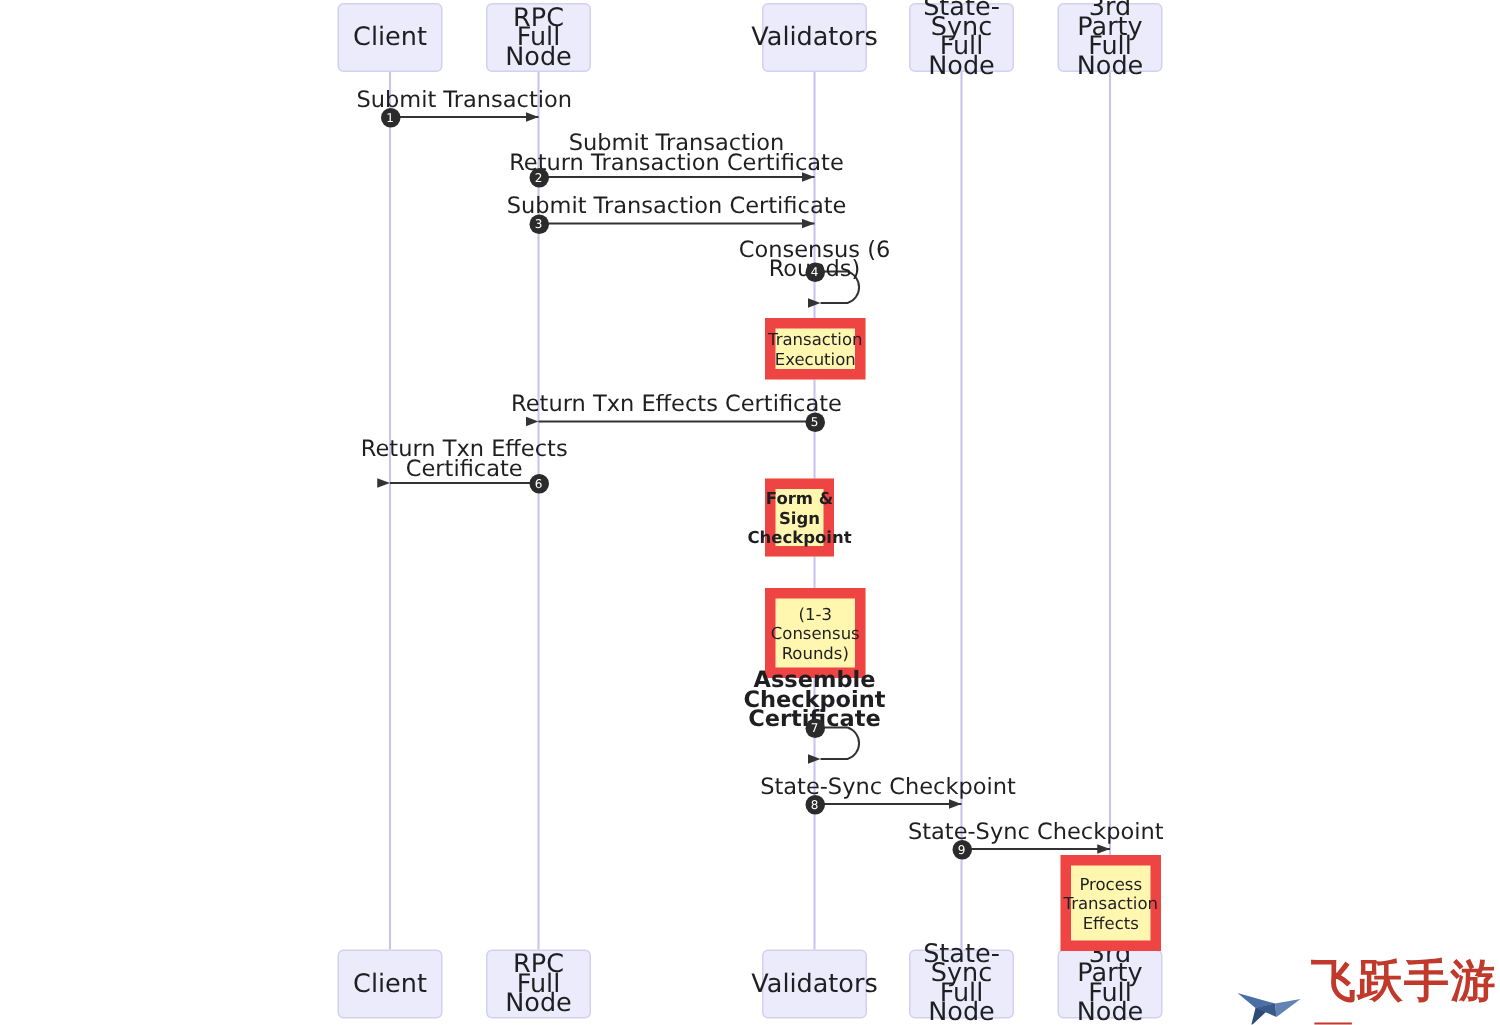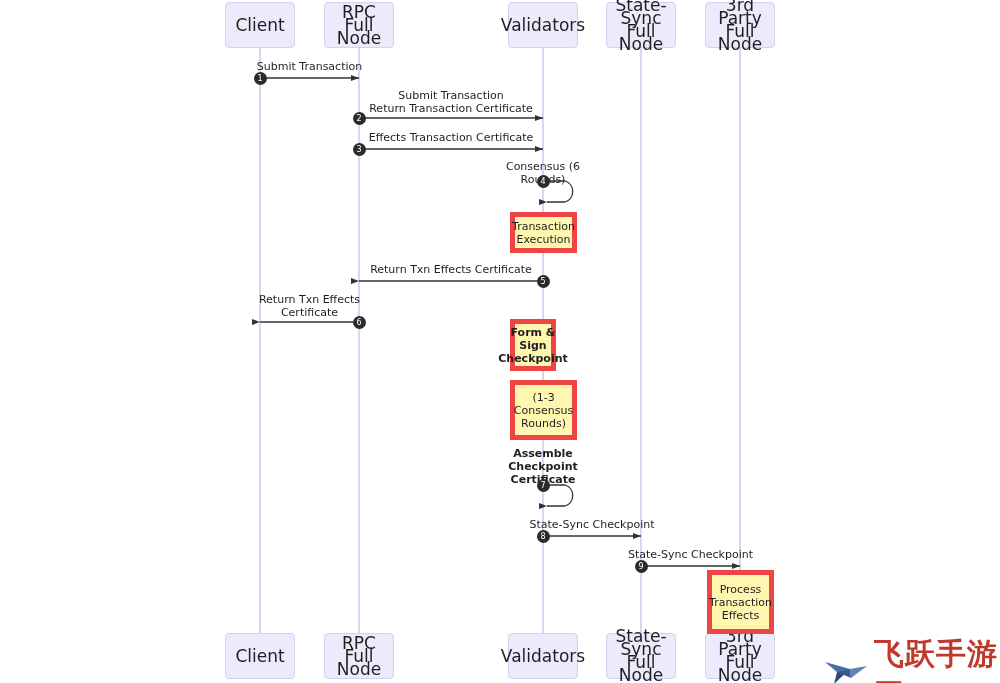--- a/index.html
+++ b/index.html
@@ -33,33 +33,33 @@
     text-align: center;
     font-size: 17px;
     line-height: 13px;
     color: #1f1f22;
     white-space: pre-line;
   }
   .note-box {
     position: absolute;
     box-sizing: border-box;
     background: #FFF6B0;
-    border: 5px solid #ef4444;
+    border: 7px solid #ef4444;
     display: flex;
     align-items: center;
     justify-content: center;
     text-align: center;
     font-size: 11px;
     line-height: 13px;
     color: #1f1f22;
     white-space: pre-line;
   }
   .msg-label {
     position: absolute;
-    font-size: 11px;
+    font-size: 15px;
     line-height: 13px;
     color: #1f1f22;
     text-align: center;
     white-space: pre-line;
     transform: translateX(-50%);
   }
   .seq-badge {
     position: absolute;
     width: 13px;
     height: 13px;
@@ -127,32 +127,32 @@
 Full Node</div>
     <div class="participant-box" style="left: 705px; top: 2px; width: 70px; height: 46px;">3rd Party
 Full Node</div>
     <div class="participant-box" style="left: 705px; top: 633px; width: 70px; height: 46px;">3rd Party
 Full Node</div>
     <div class="note-box" style="left: 510px; top: 212px; width: 67px; height: 41px;">Transaction
 Execution</div>
     <div class="note-box" style="left: 510px; top: 319px; width: 46px; height: 52px; font-weight: bold;">Form &amp;
 Sign
 Checkpoint</div>
-    <div class="note-box" style="left: 510px; top: 380px; width: 67px; height: 60px;">(1-3
+    <div class="note-box" style="left: 510px; top: 392px; width: 67px; height: 60px;">(1-3
 Consensus
 Rounds)</div>
     <div class="note-box" style="left: 707px; top: 570px; width: 67px; height: 64px;">Process
 Transaction
 Effects</div>
     <div class="msg-label" style="left: 309.5px; top: 60px;">Submit Transaction</div>
     <div class="seq-badge" style="left: 253.5px; top: 71.5px;">1</div>
     <div class="msg-label" style="left: 451px; top: 89px;">Submit Transaction
 Return Transaction Certificate</div>
     <div class="seq-badge" style="left: 352.5px; top: 111.5px;">2</div>
-    <div class="msg-label" style="left: 451px; top: 131px;">Effects Transaction Certificate</div>
+    <div class="msg-label" style="left: 451px; top: 131px;">Submit Transaction Certificate</div>
     <div class="seq-badge" style="left: 352.5px; top: 142.5px;">3</div>
     <div class="msg-label" style="left: 451px; top: 263px;">Return Txn Effects Certificate</div>
     <div class="seq-badge" style="left: 536.5px; top: 274.5px;">5</div>
     <div class="msg-label" style="left: 309.5px; top: 293px;">Return Txn Effects
 Certificate</div>
     <div class="seq-badge" style="left: 352.5px; top: 315.5px;">6</div>
     <div class="msg-label" style="left: 592px; top: 518px;">State-Sync Checkpoint</div>
     <div class="seq-badge" style="left: 536.5px; top: 529.5px;">8</div>
     <div class="msg-label" style="left: 690.5px; top: 548px;">State-Sync Checkpoint</div>
     <div class="seq-badge" style="left: 634.5px; top: 559.5px;">9</div>

